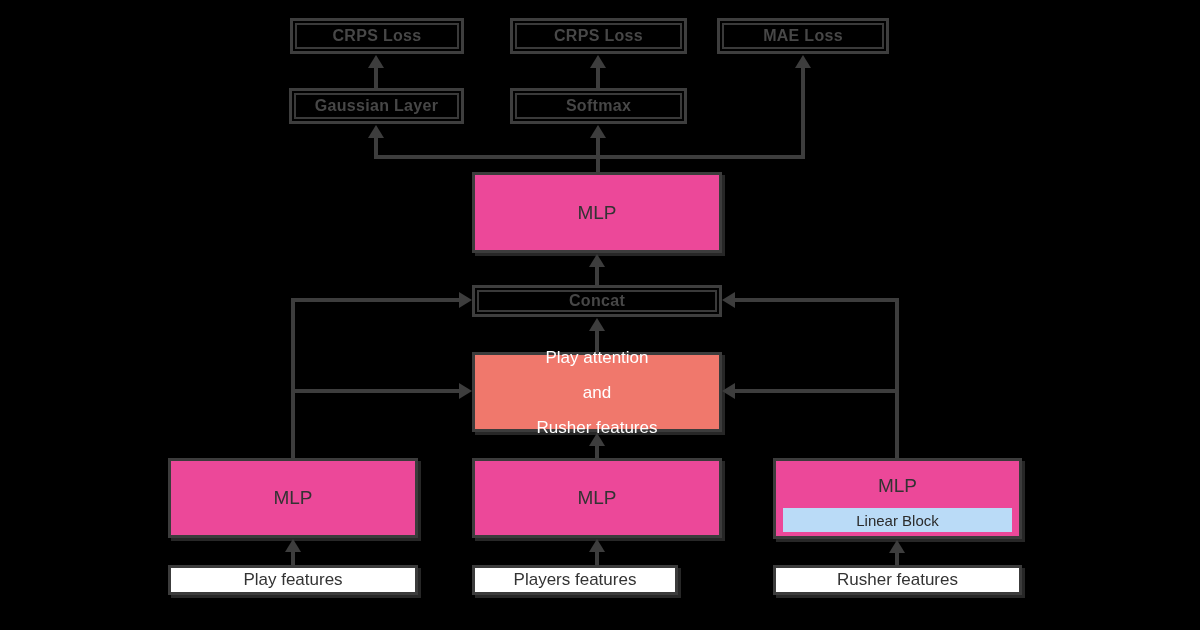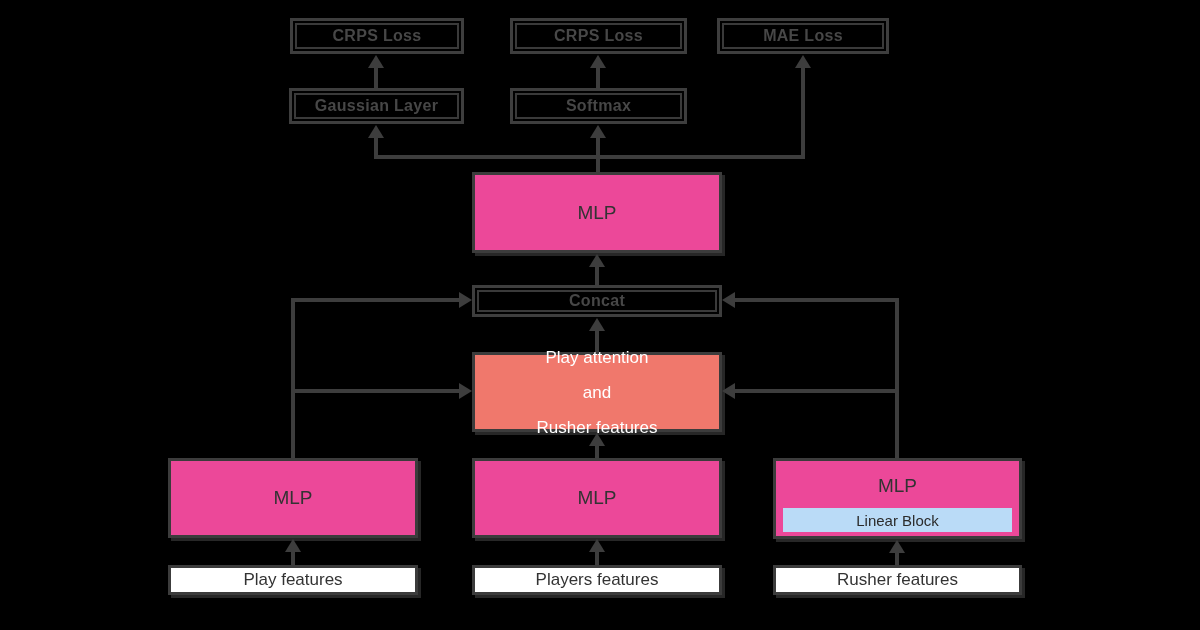--- a/index.html
+++ b/index.html
@@ -81,21 +81,21 @@
   <div class="node-fill yellow" style="left:773px;top:458px;width:249px;height:81px;">
     <span class="rusher-label">MLP</span>
   </div>
   <div class="bluebar" style="left:783px;top:508px;width:229px;height:24px;">
     <span>Linear Block</span>
   </div>
 
   <div class="node-fill peach" style="left:168px;top:565px;width:250px;height:30px;">
     <span>Play features</span>
   </div>
-  <div class="node-fill peach" style="left:472px;top:565px;width:250px;height:30px;">
+  <div class="node-fill peach" style="left:472px;top:565px;width:206px;height:30px;">
     <span>Players features</span>
   </div>
   <div class="node-fill peach" style="left:773px;top:565px;width:249px;height:30px;">
     <span>Rusher features</span>
   </div>
 
   <div class="ar ar-up" style="left:368px;top:55px;"></div>
   <div class="vl" style="left:374px;top:64px;height:24px;"></div>
 
   <div class="ar ar-up" style="left:590px;top:55px;"></div>

